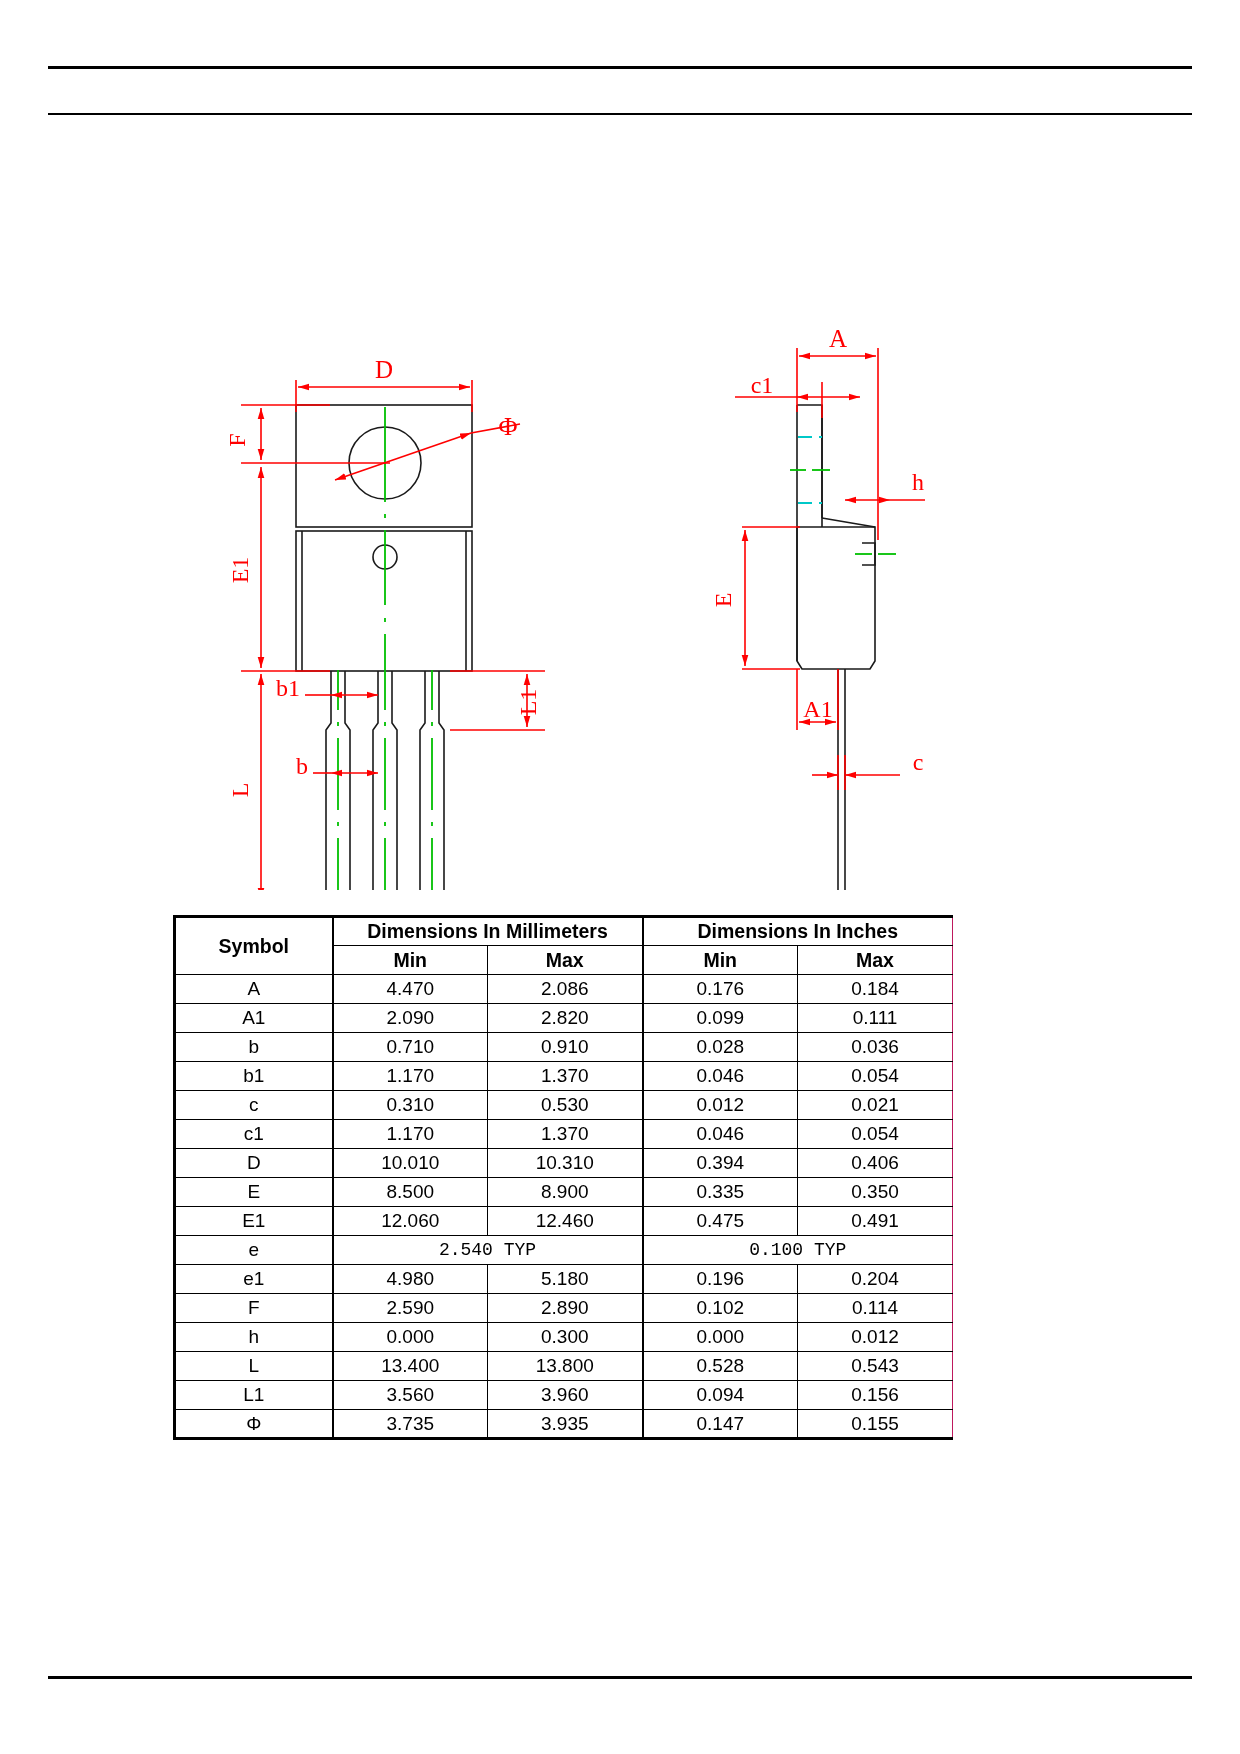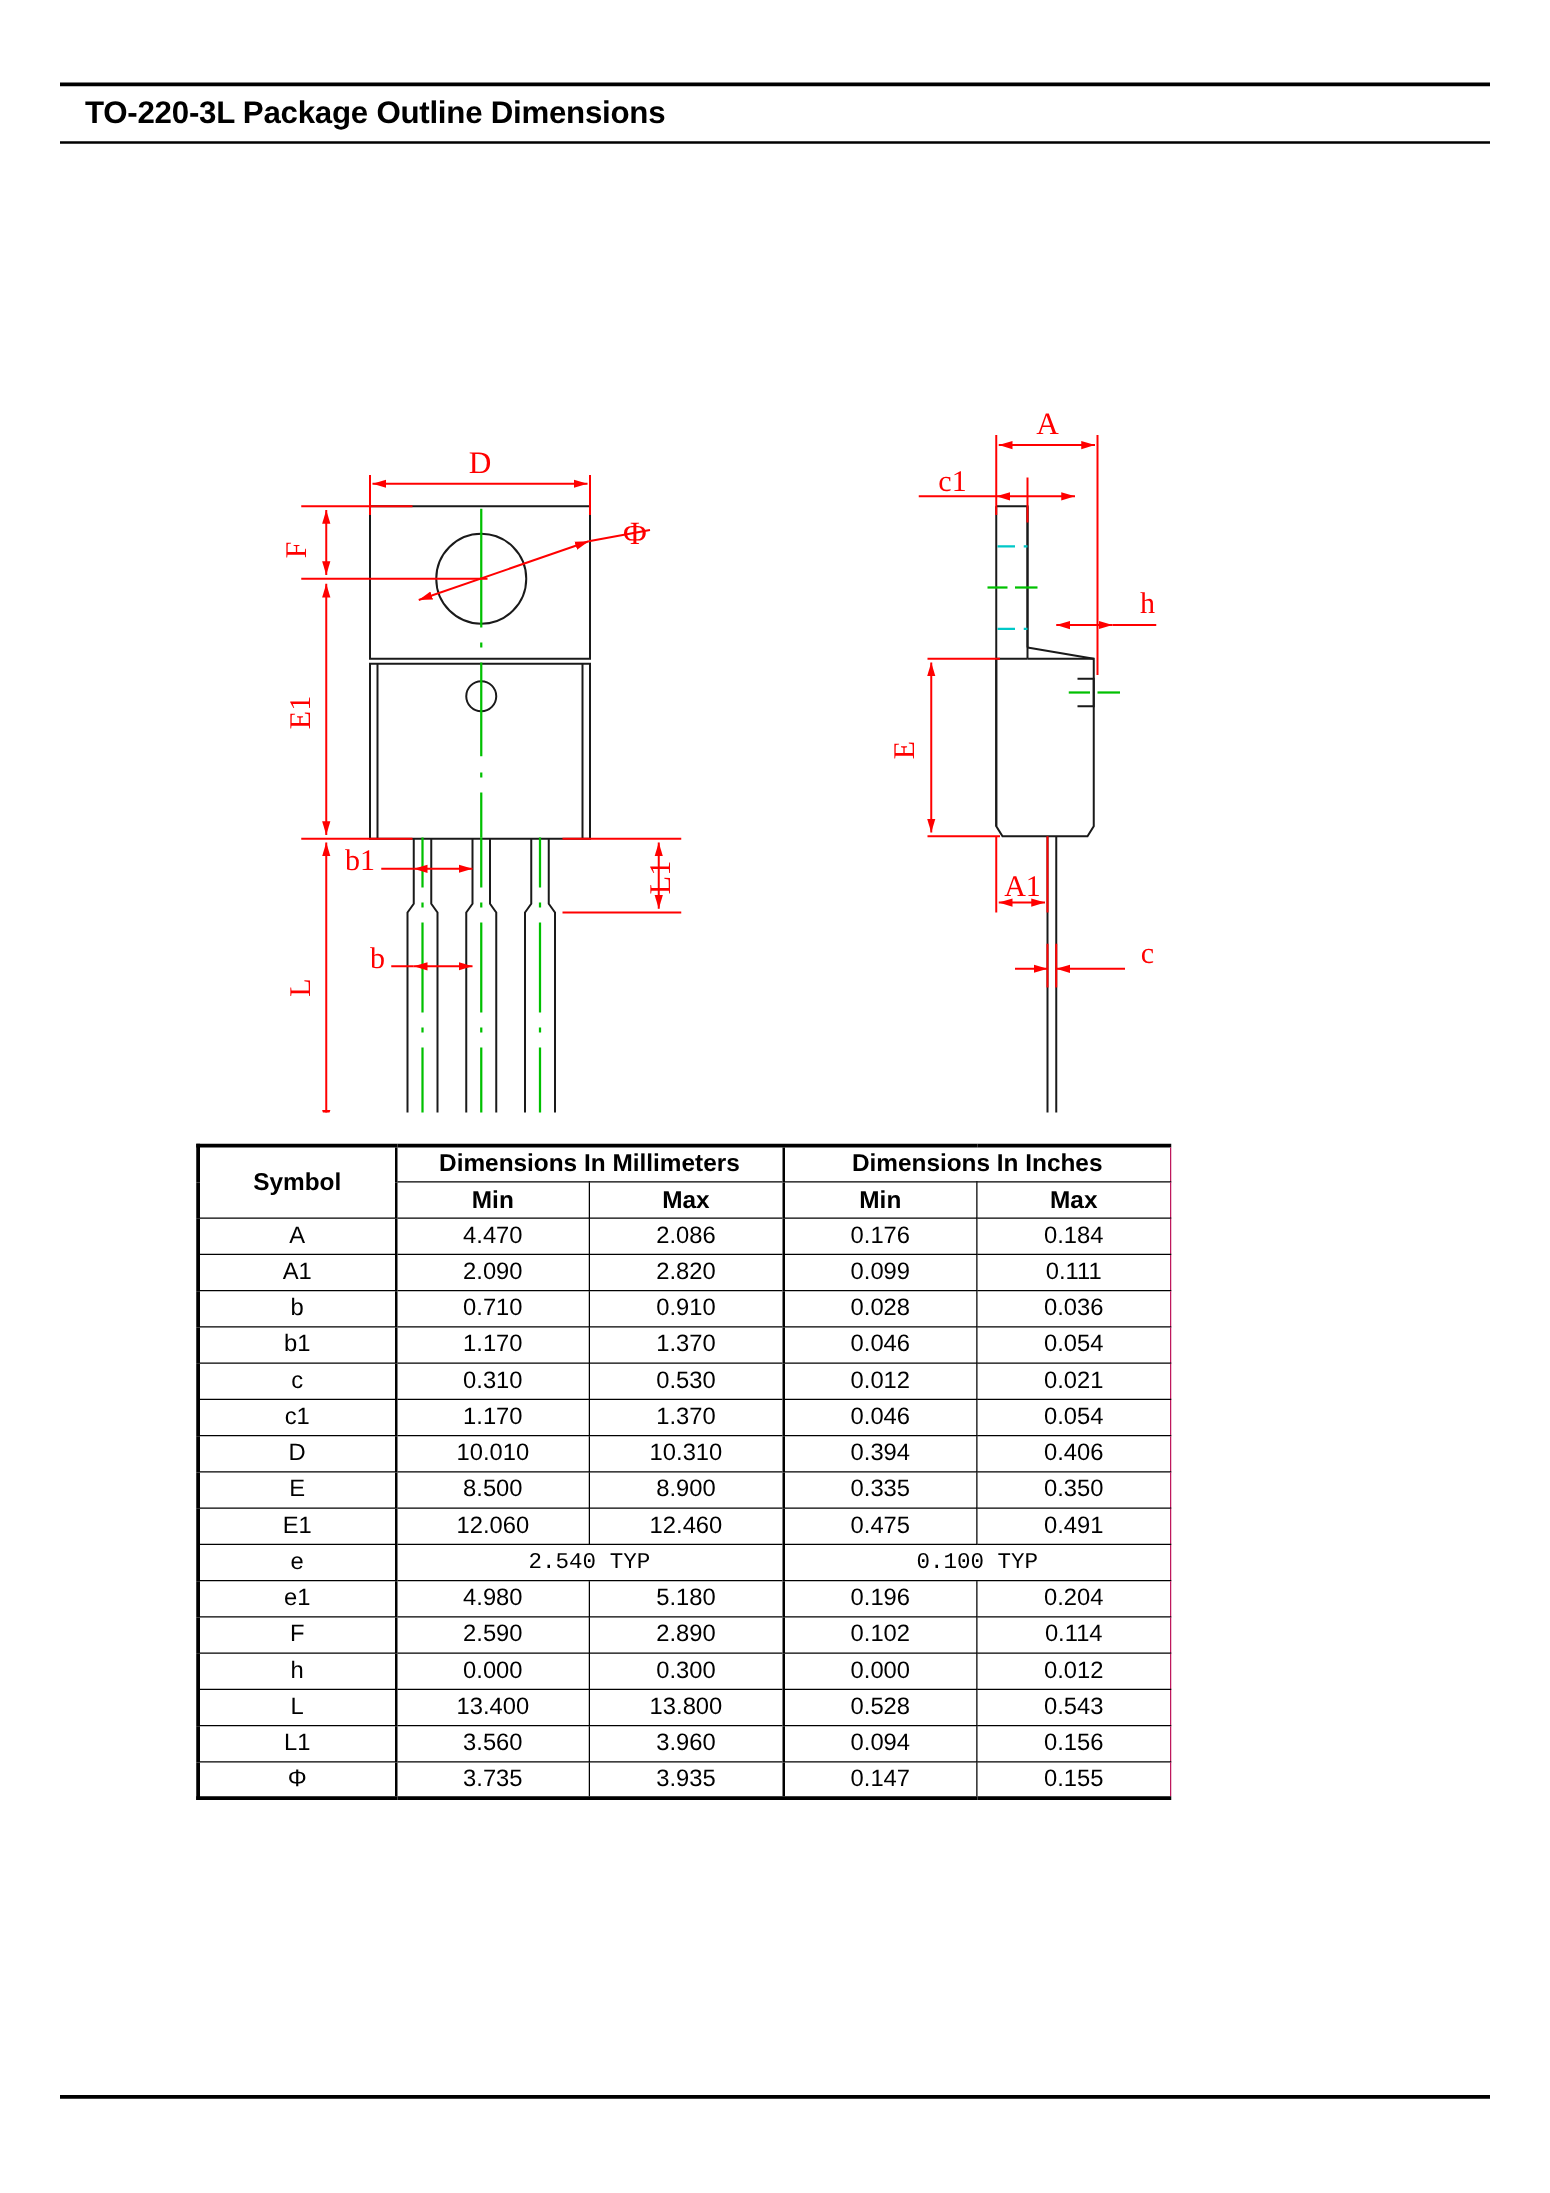--- a/index.html
+++ b/index.html
@@ -47,21 +47,21 @@
   .drawing {
     position: absolute;
     left: 0px; top: 150px;
     width: 1240px; height: 740px;
   }
   .drawing svg { display: block; }
 
   
   .dim-table-wrap {
     position: absolute;
-    left: 157px; top: 915px;
+    left: 173px; top: 915px;
     width: 760px;
   }
   table.dim-table {
     border-collapse: collapse;
     width: 780px;
     table-layout: fixed;
   }
   table.dim-table th,
   table.dim-table td {
     border: 1px solid #000;
@@ -102,21 +102,20 @@
     font-size: 16px;
   }
   .footer .f-center { position: absolute; left: 50%; transform: translateX(-50%); }
 </style>
 </head>
 <body>
 
 <div class="page">
 
   <div class="header-rule-top"></div>
-  <div class="page-title">TO-220-3L Package Outline Dimensions</div>
   <div class="header-rule-bottom"></div>
 
   <div class="drawing">
     <svg width="1240" height="740" viewBox="0 0 1240 740">
 
       <defs>
         <marker id="arrR" markerWidth="12" markerHeight="8" refX="11" refY="4" orient="auto" markerUnits="userSpaceOnUse">
           <path d="M0,0.7 L11,4 L0,7.3 z" fill="#ff0000"></path>
         </marker>
         <marker id="arrL" markerWidth="12" markerHeight="8" refX="1" refY="4" orient="auto" markerUnits="userSpaceOnUse">

